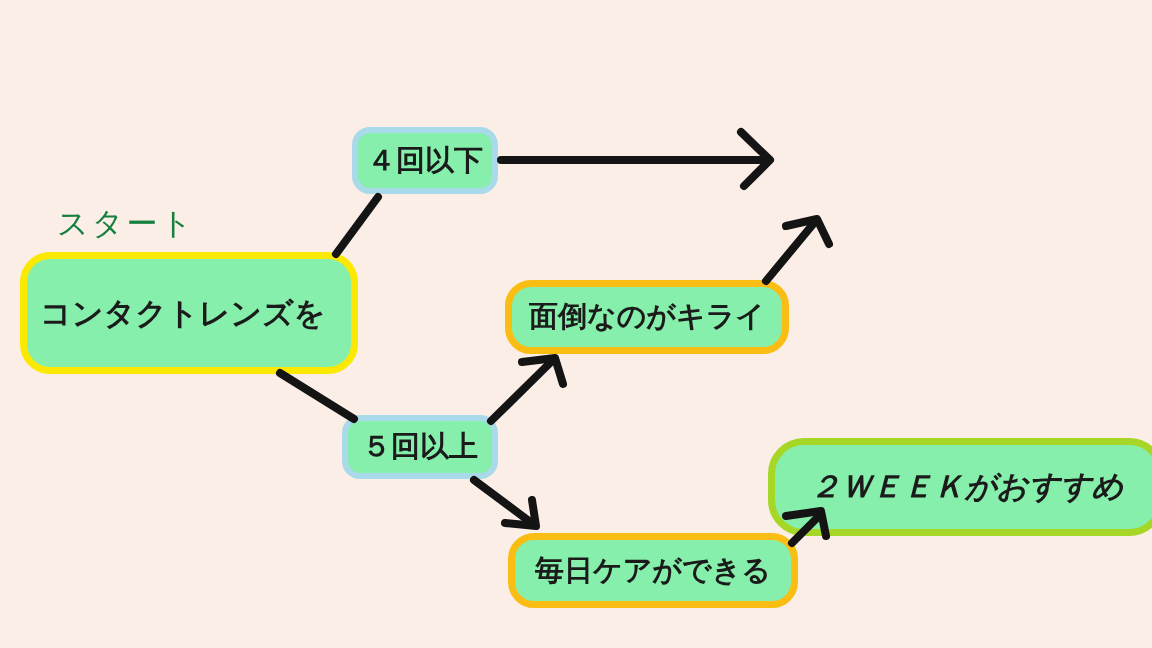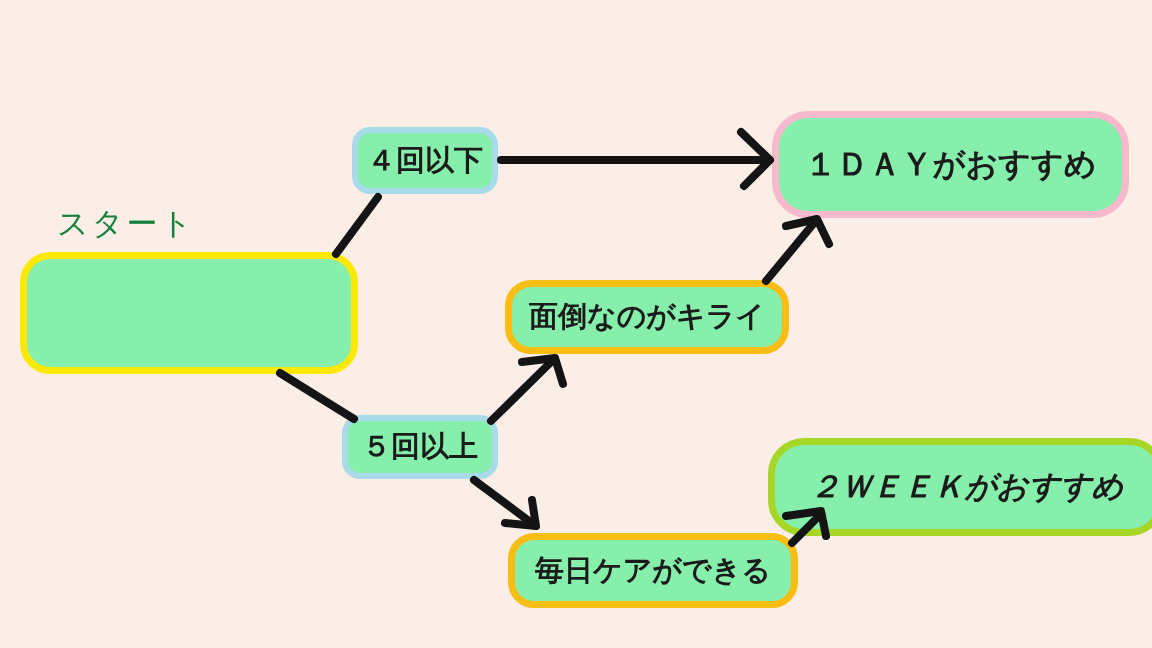--- a/index.html
+++ b/index.html
@@ -124,28 +124,28 @@
 </style>
 </head>
 <body>
 
 <div class="canvas">
 
   <div class="start-label">スタート</div>
 
   <div class="node node-start">
     <div>
+      <div>コンタクトレンズを</div>
     </div>
   </div>
 
   <div class="node node-four">４回以下</div>
 
   <div class="node node-five">５回以上</div>
 
-  <div class="node node-oneday">１ＤＡＹがおすすめ</div>
 
   <div class="node node-care">毎日ケアができる</div>
 
   <div class="node node-hassle">面倒なのがキライ</div>
 
   <div class="node node-twoweek">２ＷＥＥＫがおすすめ</div>
 
   <svg class="connector-layer" width="1152" height="648" viewBox="0 0 1152 648">
 
     <line x1="336" y1="254" x2="378" y2="197"></line>

